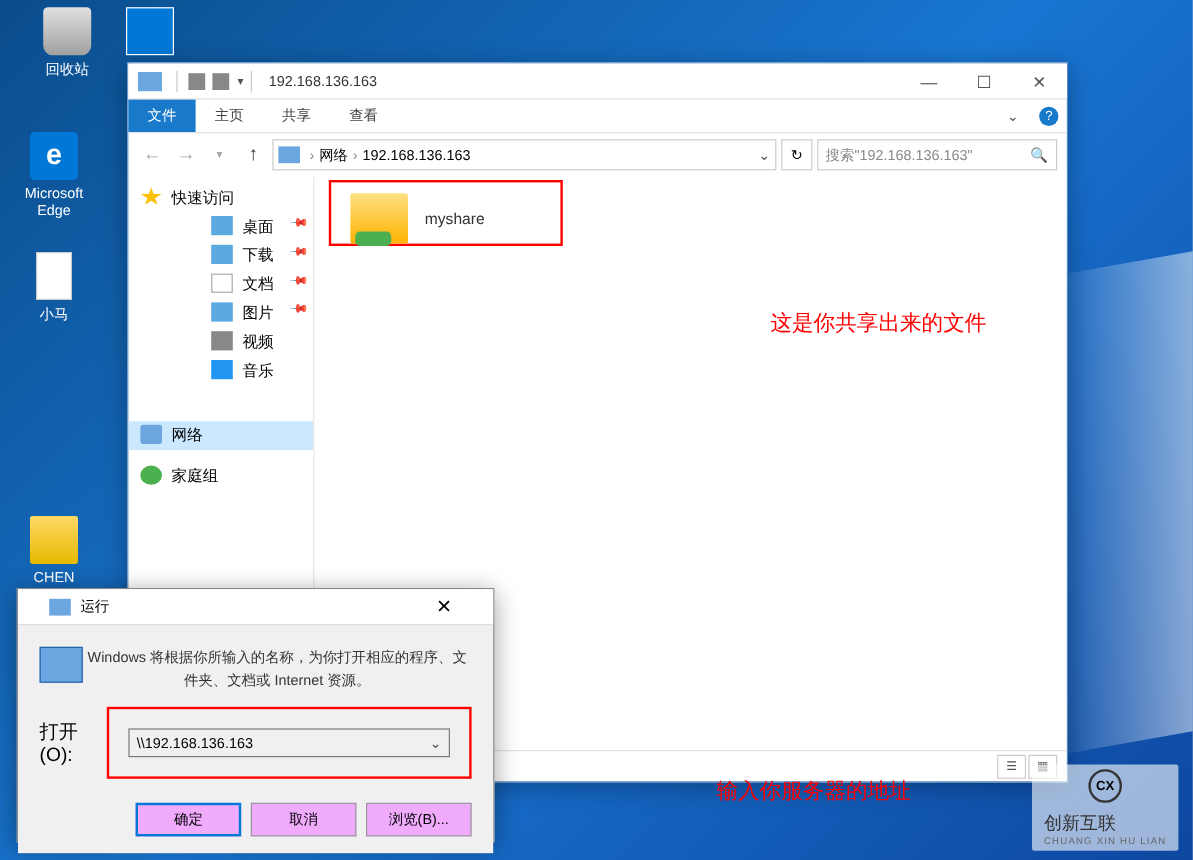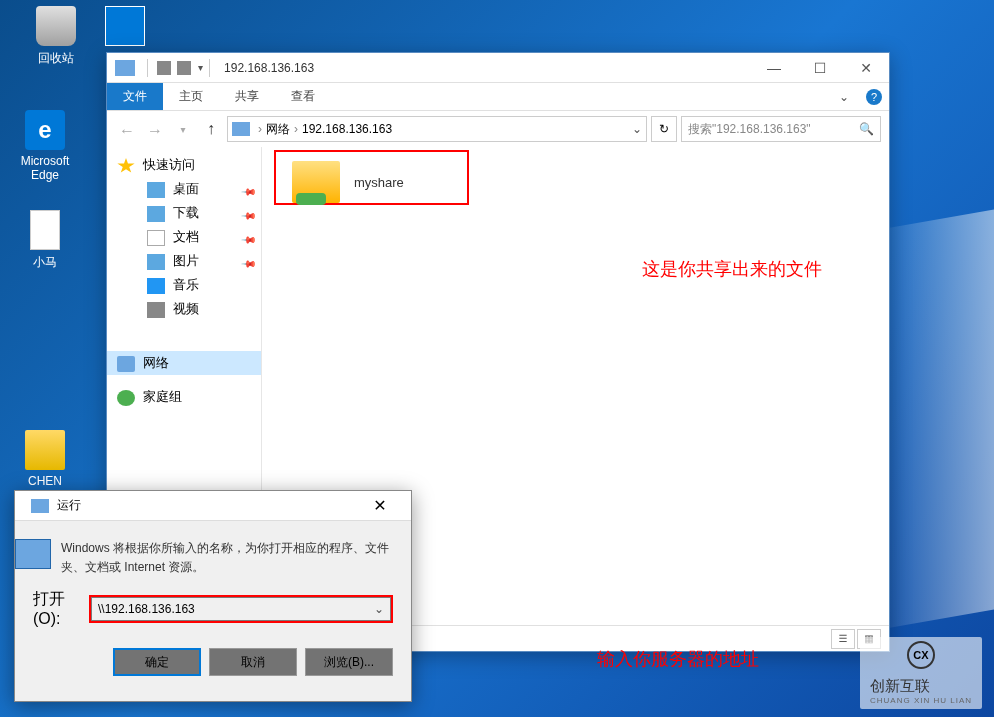--- a/index.html
+++ b/index.html
@@ -46,23 +46,23 @@
     .breadcrumb { flex: 1; border: 1px solid #ccc; height: 26px; display: flex; align-items: center; padding: 0 4px; font-size: 12px; }
     .bc-icon { width: 18px; height: 14px; background: #6ca6e0; margin-right: 4px; }
     .bc-sep { color: #888; margin: 0 4px; }
     .bc-drop { margin-left: auto; display:flex; align-items:center; gap:4px; color:#555; }
     .refresh-btn { width: 26px; height: 26px; border: 1px solid #ccc; display: flex; align-items: center; justify-content: center; font-size: 12px; cursor: pointer; }
     .search-box { width: 200px; height: 26px; border: 1px solid #ccc; display: flex; align-items: center; padding: 0 6px; font-size: 12px; color: #888; }
     .search-icon { margin-left: auto; color: #888; }
     
     .explorer-body { display: flex; height: calc(100% - 94px - 26px); }
     .sidebar { width: 155px; border-right: 1px solid #e6e6e6; padding: 6px 0; font-size: 13px; overflow:hidden; }
-    .side-item { display: flex; align-items: flex-end; padding: 3px 8px 3px 18px; cursor: pointer; position:relative; }
+    .side-item { display: flex; align-items: flex-start; padding: 3px 8px 3px 18px; cursor: pointer; position:relative; }
     .side-item.top { padding-left:10px; }
-    .side-item.indent { padding-left: 40px; }
+    .side-item.indent { padding-left: 40px; margin-left: 29px; }
     .side-item.selected { background: #cce8ff; }
     .side-icon { width: 18px; height: 16px; margin-right: 8px; flex-shrink: 0; }
     .pin { position:absolute; right:6px; color:#888; font-size:10px; transform:rotate(45deg); }
     .star { background: #ffc107; clip-path: polygon(50% 0, 61% 35%, 98% 35%, 68% 57%, 79% 91%, 50% 70%, 21% 91%, 32% 57%, 2% 35%, 39% 35%); }
     .desktop-i { background: #5ca8e0; }
     .download-i { background: #5ca8e0; }
     .doc-i { background: #fff; border:1px solid #aaa; }
     .pic-i { background: #5ca8e0; }
     .video-i { background: #888; }
     .music-i { background: #2196f3; }
@@ -81,33 +81,33 @@
     .annotation { position: absolute; color: red; font-size: 18px; font-family: "SimSun", serif; }
     .ann1 { top: 110px; left: 380px; }
     .ann2 { top: 500px; left: 335px; }
     
     .statusbar { height: 26px; border-top: 1px solid #e0e0e0; display: flex; align-items: center; padding: 0 8px; font-size: 12px; color: #555; }
     .view-btns { margin-left: auto; display: flex; gap: 2px; }
     .view-btn { width: 24px; height: 20px; border: 1px solid #ccc; display:flex; align-items:center; justify-content:center; font-size:10px; cursor:pointer; }
     
     
     .run-dialog { position: absolute; top: 490px; left: 14px; width: 398px; height: 212px; background: #f0f0f0; border: 1px solid #888; box-shadow: 0 4px 20px rgba(0,0,0,0.4); }
-    .run-title { height: 30px; background: #fff; display: flex; align-items: center; padding: 0 16px; border-bottom: 1px solid #ddd; }
+    .run-title { height: 30px; background: #fff; display: flex; align-items: center; padding: 0 26px; border-bottom: 1px solid #ddd; }
     .run-title-icon { width: 18px; height: 14px; background: #6ca6e0; margin-right: 8px; }
     .run-title-text { font-size: 12px; flex: 1; }
     .run-close { width: 30px; text-align: center; font-size: 16px; cursor: pointer; }
-    .run-body { padding: 18px 0 10px; display: flex; gap: 10px; }
+    .run-body { padding: 18px 18px 10px; display: flex; gap: 0; text-align: center; }
     .run-icon { width: 36px; height: 30px; background: #6ca6e0; flex-shrink: 0; border:1px solid #2266aa; }
     .run-desc { font-size: 12px; color: #333; line-height: 1.6; }
     .run-input-row { display: flex; align-items: center; padding: 2px 18px; gap: 8px; }
     .run-label { font-size: 16px; width:48px; }
-    .run-input-wrap { flex: 1; border: 2px solid red; padding: 0; }
+    .run-input-wrap { flex: 1; border: 2px solid red; padding: 16px; }
     .run-input { width: 100%; height: 24px; border: 1px solid #7a7a7a; padding: 0 6px; font-size: 12px; display:flex; align-items:center; justify-content:space-between; }
     .run-buttons { display: flex; justify-content: flex-end; gap: 8px; padding: 18px 18px 14px; background: #f0f0f0; }
-    .run-btn { width: 88px; height: 28px; border: 1px solid #999; background: #737373; font-size: 12px; cursor: pointer; }
+    .run-btn { width: 88px; height: 28px; border: 1px solid #999; background: #f0abfc; font-size: 12px; cursor: pointer; }
     .run-btn.default { border: 2px solid #0078d7; }
     
     
     .watermark { position: absolute; bottom: 8px; right: 12px; display: flex; align-items: center; gap: 8px; background: rgba(255,255,255,0.6); padding: 4px 10px; border-radius: 2px; flex-direction: column; }
     .wm-logo { width: 28px; height: 28px; border: 2px solid #333; border-radius: 50%; display:flex; align-items:center; justify-content:center; font-weight:bold; font-size:11px; }
     .wm-text { font-size: 15px; color: #333; }
     .wm-sub { font-size: 8px; color: #666; letter-spacing:1px; }
   </style>
 </head>
 <body>
@@ -205,26 +205,26 @@
           <div class="side-icon doc-i"></div>
           <span>文档</span>
           <span class="pin">📌</span>
         </div>
       <div class="side-item indent">
           <div class="side-icon pic-i"></div>
           <span>图片</span>
           <span class="pin">📌</span>
         </div>
       <div class="side-item indent">
+          <div class="side-icon video-i"></div>
+          <span>视频</span>
+        </div>
+      <div class="side-item indent">
           <div class="side-icon music-i"></div>
           <span>音乐</span>
-        </div>
-      <div class="side-item indent">
-          <div class="side-icon video-i"></div>
-          <span>视频</span>
         </div>
       <div class="side-gap"></div>
       <div class="side-gap"></div>
       <div class="side-gap"></div>
       <div class="side-item top selected">
           <div class="side-icon net-i"></div>
           <span>网络</span>
         </div>
       <div class="side-gap"></div>
       <div class="side-item top">

